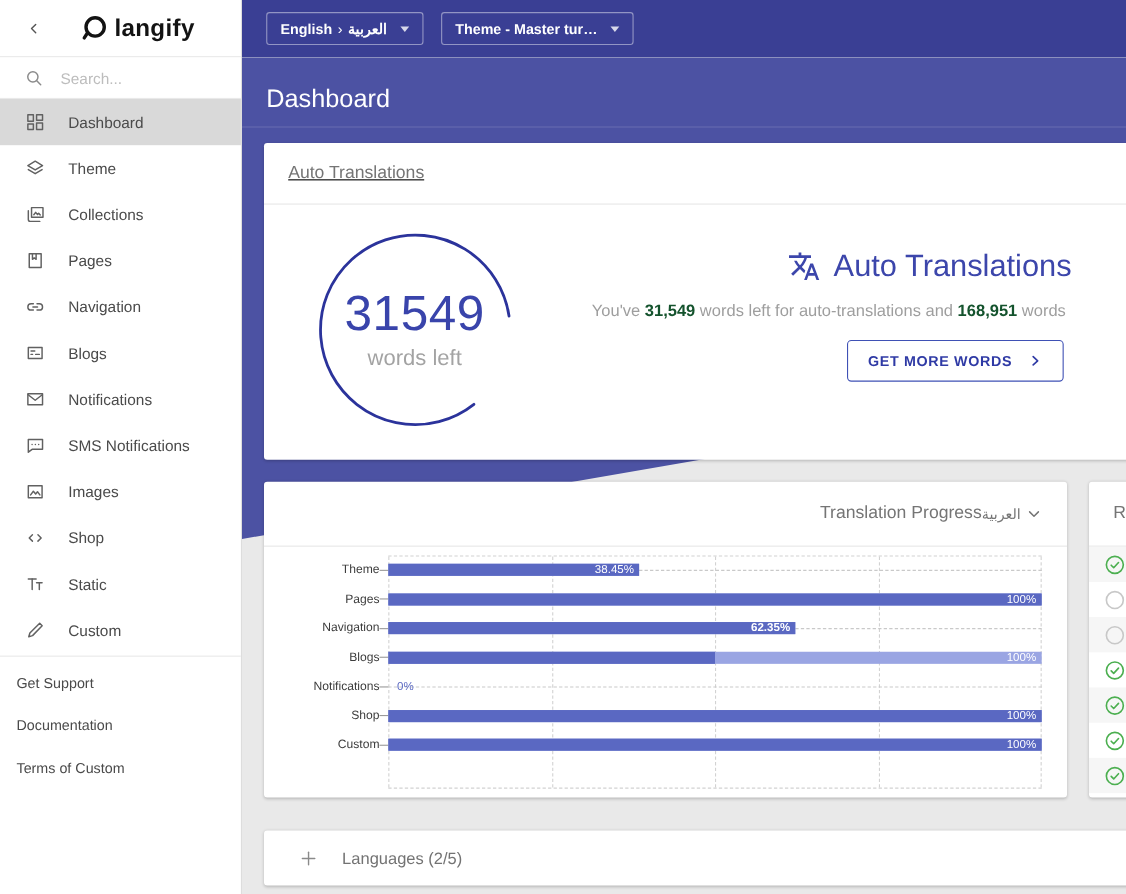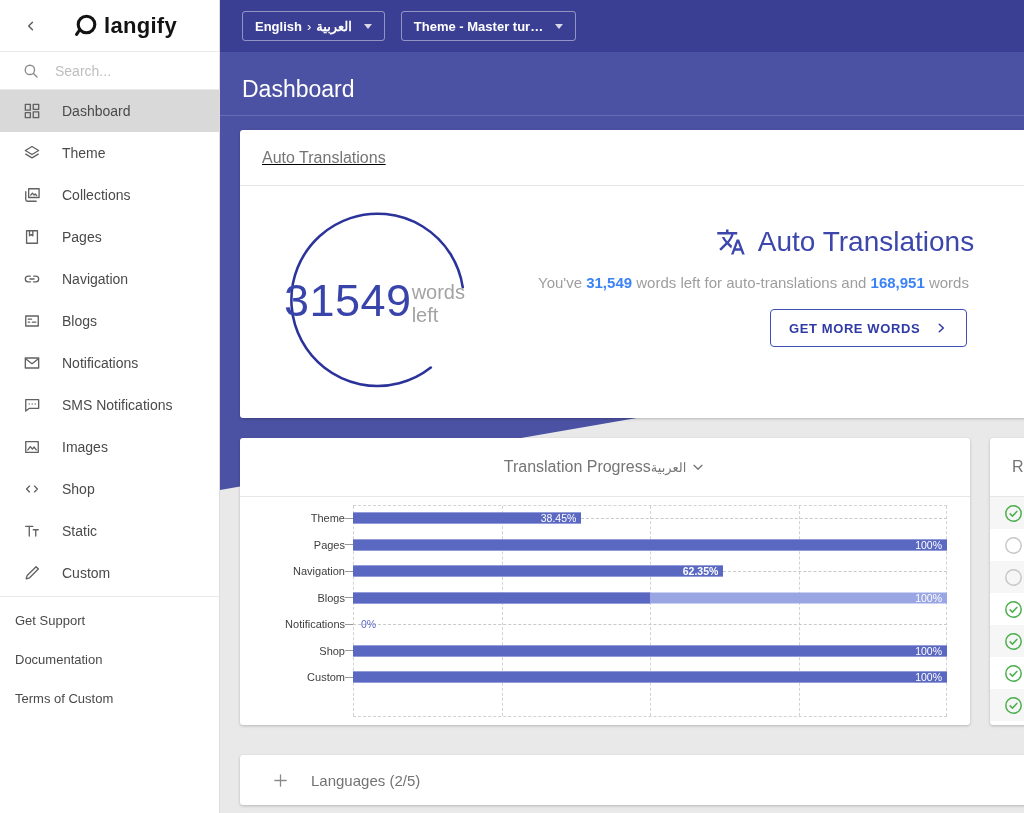--- a/index.html
+++ b/index.html
@@ -58,40 +58,40 @@
   .card { position:absolute; background:#fff; border-radius:3px;
     box-shadow:0 1px 3px rgba(0,0,0,.22); z-index:2; }
   .card-h { height:56px; display:flex; align-items:center; padding:0 22px;
     border-bottom:1px solid #e7e7e7; font-size:16px; color:#757575; }
 
   
   .at-card { left:20px; top:130px; width:calc(100% - 20px); height:288px;text-decoration:underline; }
   .at-body { position:relative; height:231px; }
   .gauge { position:absolute; left:44px; top:21px; width:186px; height:186px; }
   .gauge svg { position:absolute; inset:0; }
-  .gauge-text { position:absolute; inset:0; display:flex; flex-direction:row;
+  .gauge-text { position:absolute; inset:0; display:flex; flex-direction:column;
     align-items:center; justify-content:center; }
   .gnum { font-size:45px; color:#3944ab; line-height:1; letter-spacing:.5px; }
   .glab { font-size:20px; color:#a3a3a3; margin-top:8px; }
   .at-right { position:absolute; left:280px; top:0; width:650px; }
   .at-headline { margin-top:40px; display:flex; align-items:center; justify-content:center; }
   .at-headline svg { width:30px; height:30px; margin-right:12px; }
   .at-headline span { font-size:28px; color:#3c46ab; }
   .at-desc { margin-top:16px; padding-left:18px; font-size:15px; color:#9e9e9e;
     white-space:nowrap; }
-  .at-desc b { color:#3b82f6; }
+  .at-desc b { color:#14532d; }
   .get-words { display:inline-flex; align-items:center; margin:18px 0 0 250px;
     height:38px; padding:0 18px; background:#fff; border:1px solid #3f51b5;
     border-radius:4px; color:#2f3aa5; font-size:13px; font-weight:700;
     letter-spacing:.6px; cursor:pointer; font-family:"Liberation Sans",sans-serif; }
   .get-words svg { width:14px; height:14px; margin-left:14px; }
 
   
   .tp-card { left:20px; top:438px; width:730px; height:287px; }
-  .tp-card .card-h { height:59px; justify-content:center; }
+  .tp-card .card-h { height:59px; justify-content:flex-end; }
   .lang-dd { display:inline-flex; align-items:center; cursor:pointer; font-size:13px; color:#757575; }
   .lang-dd svg { width:16px; height:16px; margin-left:4px; }
   .chart { position:relative; height:212px; margin:8px 23px 0 0; }
   .plotgrid { position:absolute; left:113px; right:0; top:0; bottom:0;
     border-top:1px dashed #d2d2d2; border-bottom:1px dashed #d2d2d2; }
   .vgrid { position:absolute; top:0; bottom:0; border-left:1px dashed #d2d2d2; }
   .rows { position:absolute; left:0; right:0; top:0; bottom:0; }
   .crow { display:flex; align-items:center; height:26.5px; }
   .clab { width:105px; text-align:right; font-size:11px; color:#3d3d3d; }
   .ctick { width:8px; border-top:1px solid #9a9a9a; margin-right:0; }

